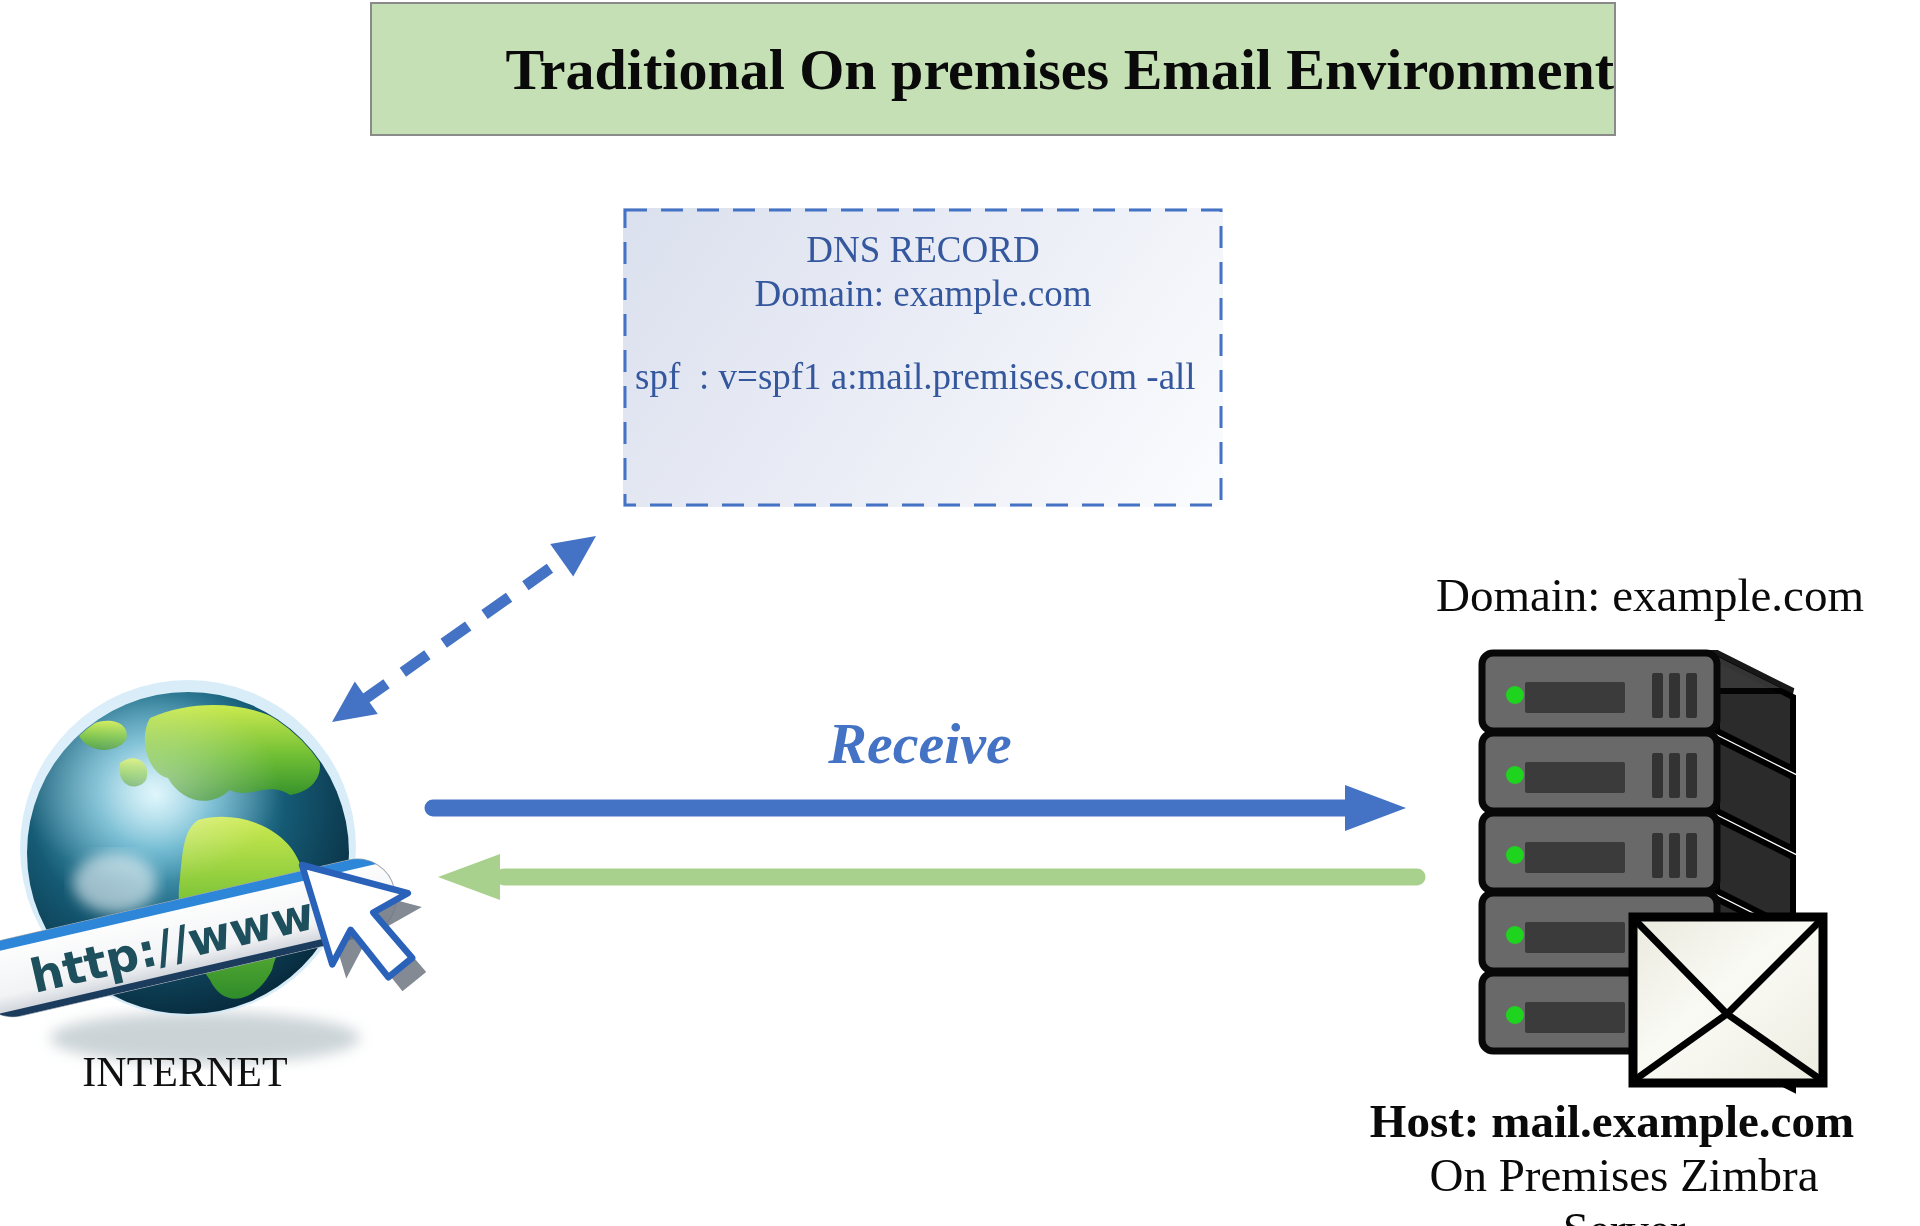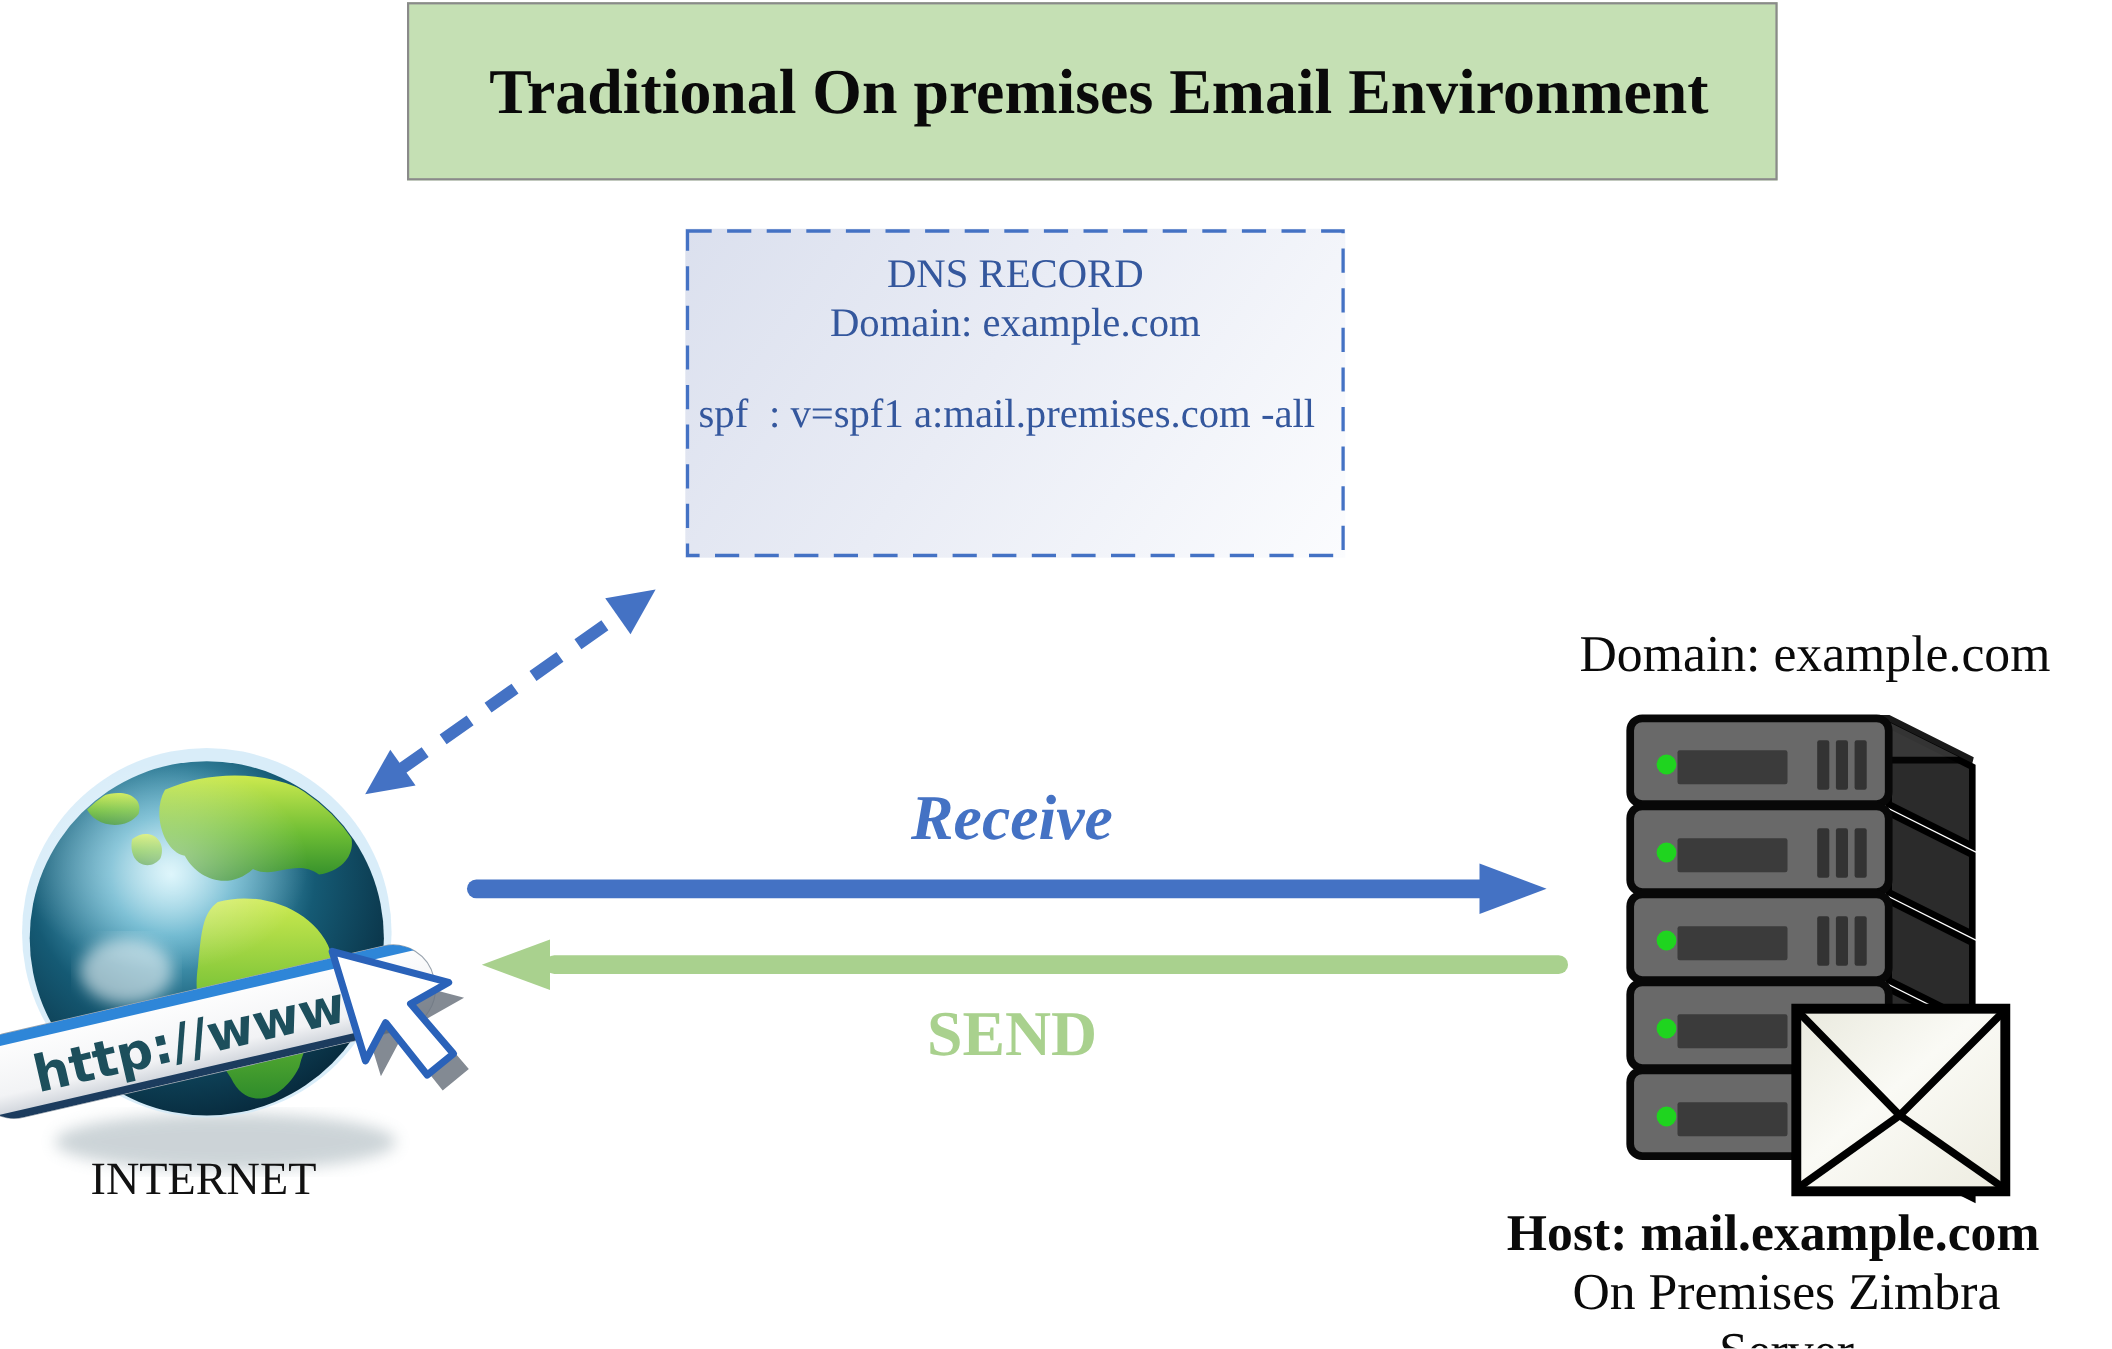--- a/index.html
+++ b/index.html
@@ -1,22 +1,22 @@
 <!DOCTYPE html>
 <html><head>
 <meta charset="utf-8">
 <style>
   html,body{margin:0;padding:0;background:#ffffff;}
   .canvas{position:relative;width:1920px;height:1226px;background:#ffffff;overflow:hidden;
           font-family:"Liberation Serif",serif;}
   .abs{position:absolute;}
 
   
-  .banner{left:370px;top:2px;width:1246px;height:162px;background:#c5e0b4;
-          border:2px solid #8a8a8a;display:flex;align-items:center;justify-content:center;box-sizing:border-box;padding-left:12px;}
+  .banner{left:370px;top:2px;width:1246px;height:134px;background:#c5e0b4;
+          border:2px solid #8a8a8a;display:flex;align-items:center;justify-content:flex-end;box-sizing:border-box;padding-left:12px;}
   .banner span{font-size:58px;font-weight:bold;color:#0a0a0a;letter-spacing:0px;}
 
   
   .dns-box{left:623px;top:208px;width:600px;height:299px;box-sizing:border-box;
            background:linear-gradient(125deg,#dbe0ee 0%,#e9ecf5 45%,#fbfcfe 100%);}
   .dns-border{position:absolute;left:0;top:0;}
   .dns-heading,.dns-domain{text-align:center;color:#34579d;font-size:37px;line-height:44px;}
   .dns-heading{margin-top:20px;}
   .dns-records{margin-top:38px;padding-left:12px;color:#34579d;font-size:37px;}
   .dns-row{line-height:46px;white-space:nowrap;}
@@ -133,21 +133,20 @@
   <div class="abs flow-label receive-label">Receive</div>
   <svg class="abs" style="left:420px;top:780px;" width="1000" height="56">
     <line x1="13" y1="28" x2="930" y2="28" stroke="#4472c4" stroke-width="17" stroke-linecap="round"></line>
     <polygon points="925,5 925,51 986,28" fill="#4472c4"></polygon>
   </svg>
 
   <svg class="abs" style="left:430px;top:849px;" width="1000" height="56">
     <line x1="74" y1="28" x2="987" y2="28" stroke="#a9d18e" stroke-width="17" stroke-linecap="round"></line>
     <polygon points="70,5 70,51 8,28" fill="#a9d18e"></polygon>
   </svg>
-  <div class="abs flow-label send-label">SEND</div>
 
   <div class="abs domain-label">Domain: example.com</div>
 
   <svg class="abs" style="left:1455px;top:630px;" width="465" height="470" viewBox="0 0 465 470">
     <defs>
       <linearGradient id="envg" x1="0" y1="0" x2="1" y2="1">
         <stop offset="0%" stop-color="#e9e9dd"></stop>
         <stop offset="45%" stop-color="#fafaf5"></stop>
         <stop offset="100%" stop-color="#eDECe0"></stop>
       </linearGradient>

